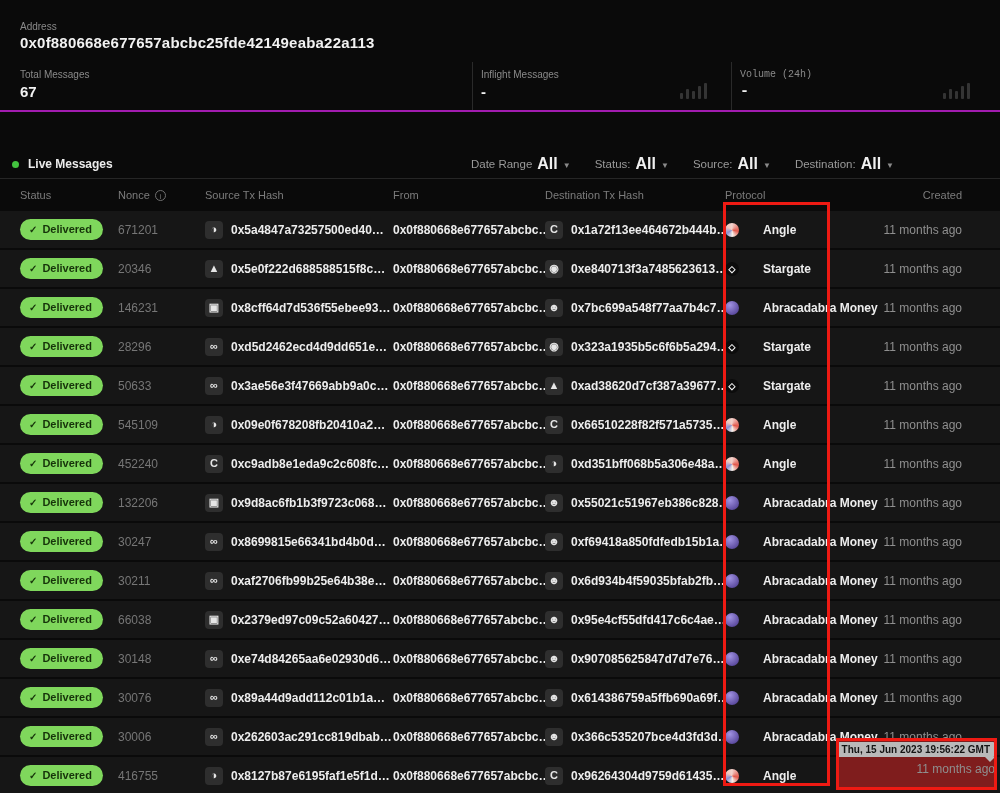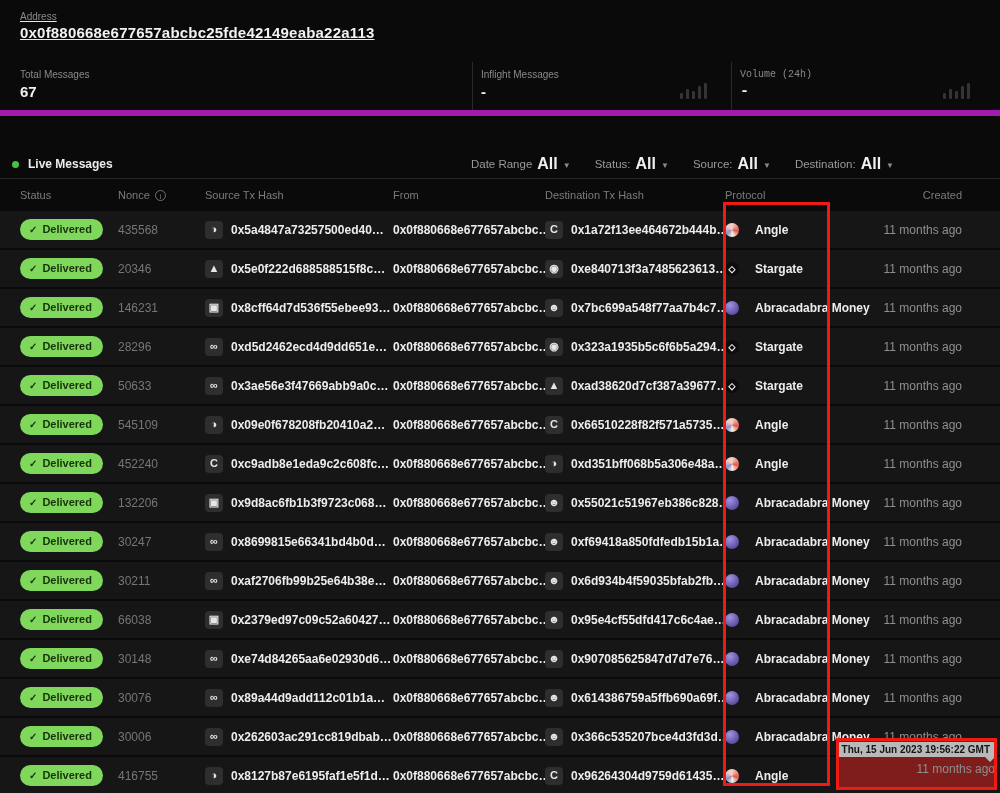--- a/index.html
+++ b/index.html
@@ -3,27 +3,27 @@
 <meta charset="utf-8">
 <style>
   html,body{margin:0;padding:0;}
   body{
     width:1000px;height:793px;position:relative;overflow:hidden;
     background:#0a0a0a;color:#e8e8e8;
     font-family:"Liberation Sans", sans-serif;
     -webkit-font-smoothing:antialiased;
   }
   
-  .addr-block{position:absolute;top:10px;left:20px;text-decoration:underline;}
+  .addr-block{position:absolute;top:20px;left:20px;}
   .mini-label{color:#8a8a8a;font-size:10px;line-height:13px;}
   .addr-value{color:#f2f2f2;font-size:15px;font-weight:700;letter-spacing:.2px;line-height:19px;}
 
   
   .stats{position:absolute;top:62px;left:0;width:1000px;height:48px;
-    border-bottom:6px solid #a21caf;display:flex;}
+    border-bottom:2px solid #a21caf;display:flex;}
   .stat{box-sizing:border-box;display:flex;justify-content:space-between;align-items:flex-end;
     padding:8px 24px 10px 20px;}
   .stat + .stat{border-left:1px solid #2a2a2a;padding-left:8px;}
   .stat-1{width:472px;}
   .stat-2{width:259px;}
   .stat-3{flex:1;padding-right:30px;font-family:Liberation Mono, monospace;}
   .stat-main{display:flex;flex-direction:column;gap:2px;}
   .stat-value{color:#f2f2f2;font-size:15px;font-weight:700;}
   .chart-icon{display:flex;align-items:flex-end;gap:3px;height:18px;margin-bottom:1px;}
   .chart-icon i{display:block;width:3px;background:#343434;border-radius:1px;}
@@ -51,21 +51,21 @@
   .badge{display:inline-flex;width:fit-content;align-items:center;gap:5px;
     background:#7fd75c;color:#16330a;font-size:11px;font-weight:700;
     padding:4px 11px 4px 9px;border-radius:12px;line-height:13px;}
   .badge .chk{font-size:10px;}
   .cell-nonce{color:#767676;font-size:12px;}
   .cell-hash{display:flex;align-items:center;gap:8px;color:#ededed;font-weight:700;
     font-size:12px;white-space:nowrap;overflow:hidden;}
   .chain-icon{flex:0 0 auto;width:18px;height:18px;background:#2e2e2e;border-radius:4px;
     color:#e6e6e6;font-size:11px;display:flex;align-items:center;justify-content:center;line-height:1;}
   .cell-from{color:#ededed;font-weight:700;font-size:12px;white-space:nowrap;overflow:hidden;}
-  .cell-protocol{display:flex;align-items:center;gap:16px;color:#ededed;font-weight:700;
+  .cell-protocol{display:flex;align-items:center;gap:24px;color:#ededed;font-weight:700;
     font-size:12px;white-space:nowrap;}
   .picon{flex:0 0 auto;width:14px;height:14px;border-radius:50%;display:flex;align-items:center;justify-content:center;}
   .picon-angle{background:conic-gradient(#f3d3cd,#e2574b 28%,#f6efe8 48%,#8a90cf 66%,#f0c6bd 85%,#f3d3cd);}
   .picon-stargate{background:#0c0c0c;color:#fff;font-size:9px;}
   .picon-abra{background:radial-gradient(circle at 35% 30%,#a193e2,#5b4a9e 75%);}
   .cell-created{text-align:right;color:#8f8f8f;font-size:12px;}
 
   
   .tooltip-panel{position:absolute;left:839px;top:741px;width:156px;height:46px;
     background:#7f1d1d;display:flex;flex-direction:column;align-items:flex-end;}
@@ -162,21 +162,21 @@
     <div>Destination Tx Hash</div>
     <div>Protocol</div>
     <div class="h-created">Created</div>
   </div>
   <div id="tbody">
       <div class="grid row">
         <div><span class="badge">
             <span class="chk">✓</span>
             <span>Delivered</span>
           </span></div>
-        <div class="cell-nonce">435568</div>
+        <div class="cell-nonce">671201</div>
         <div class="cell-hash">
           <span class="chain-icon">◑</span>
           <span>0x5a4847a73257500ed40…</span>
         </div>
         <div class="cell-from">0x0f880668e677657abcbc…</div>
         <div class="cell-hash">
           <span class="chain-icon">C</span>
           <span>0x1a72f13ee464672b444b…</span>
         </div>
         <div class="cell-protocol">

